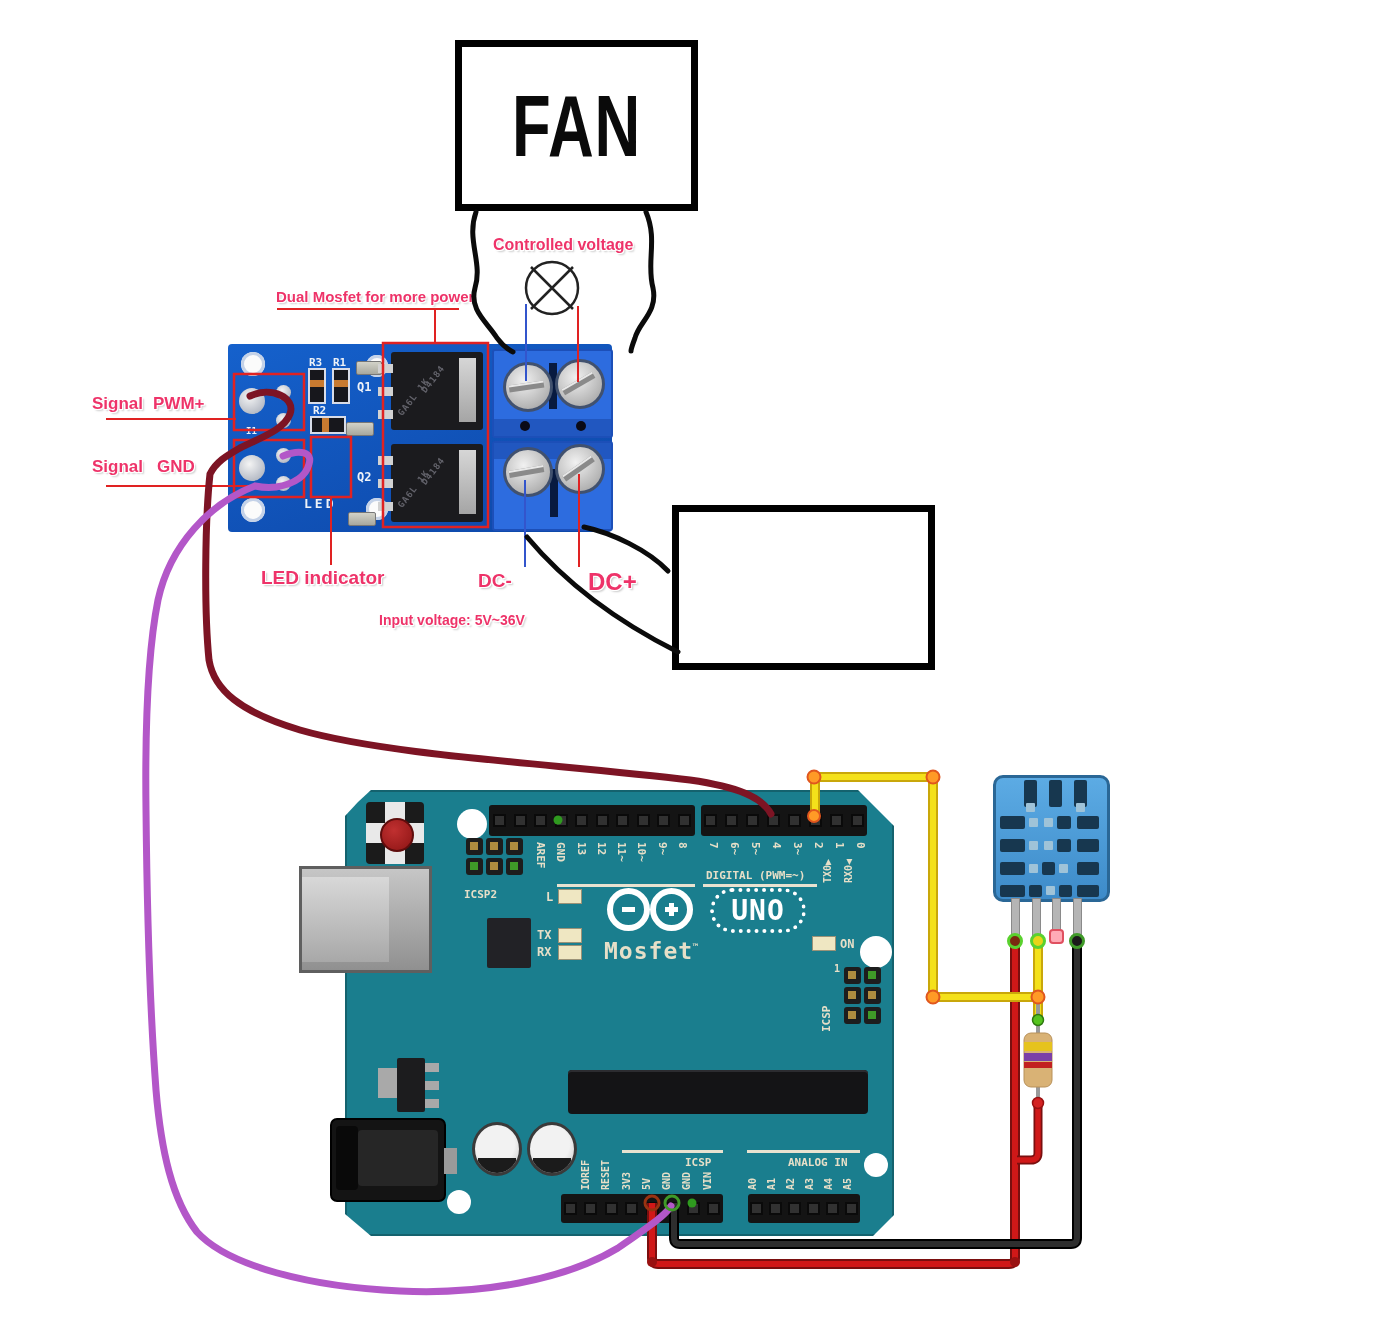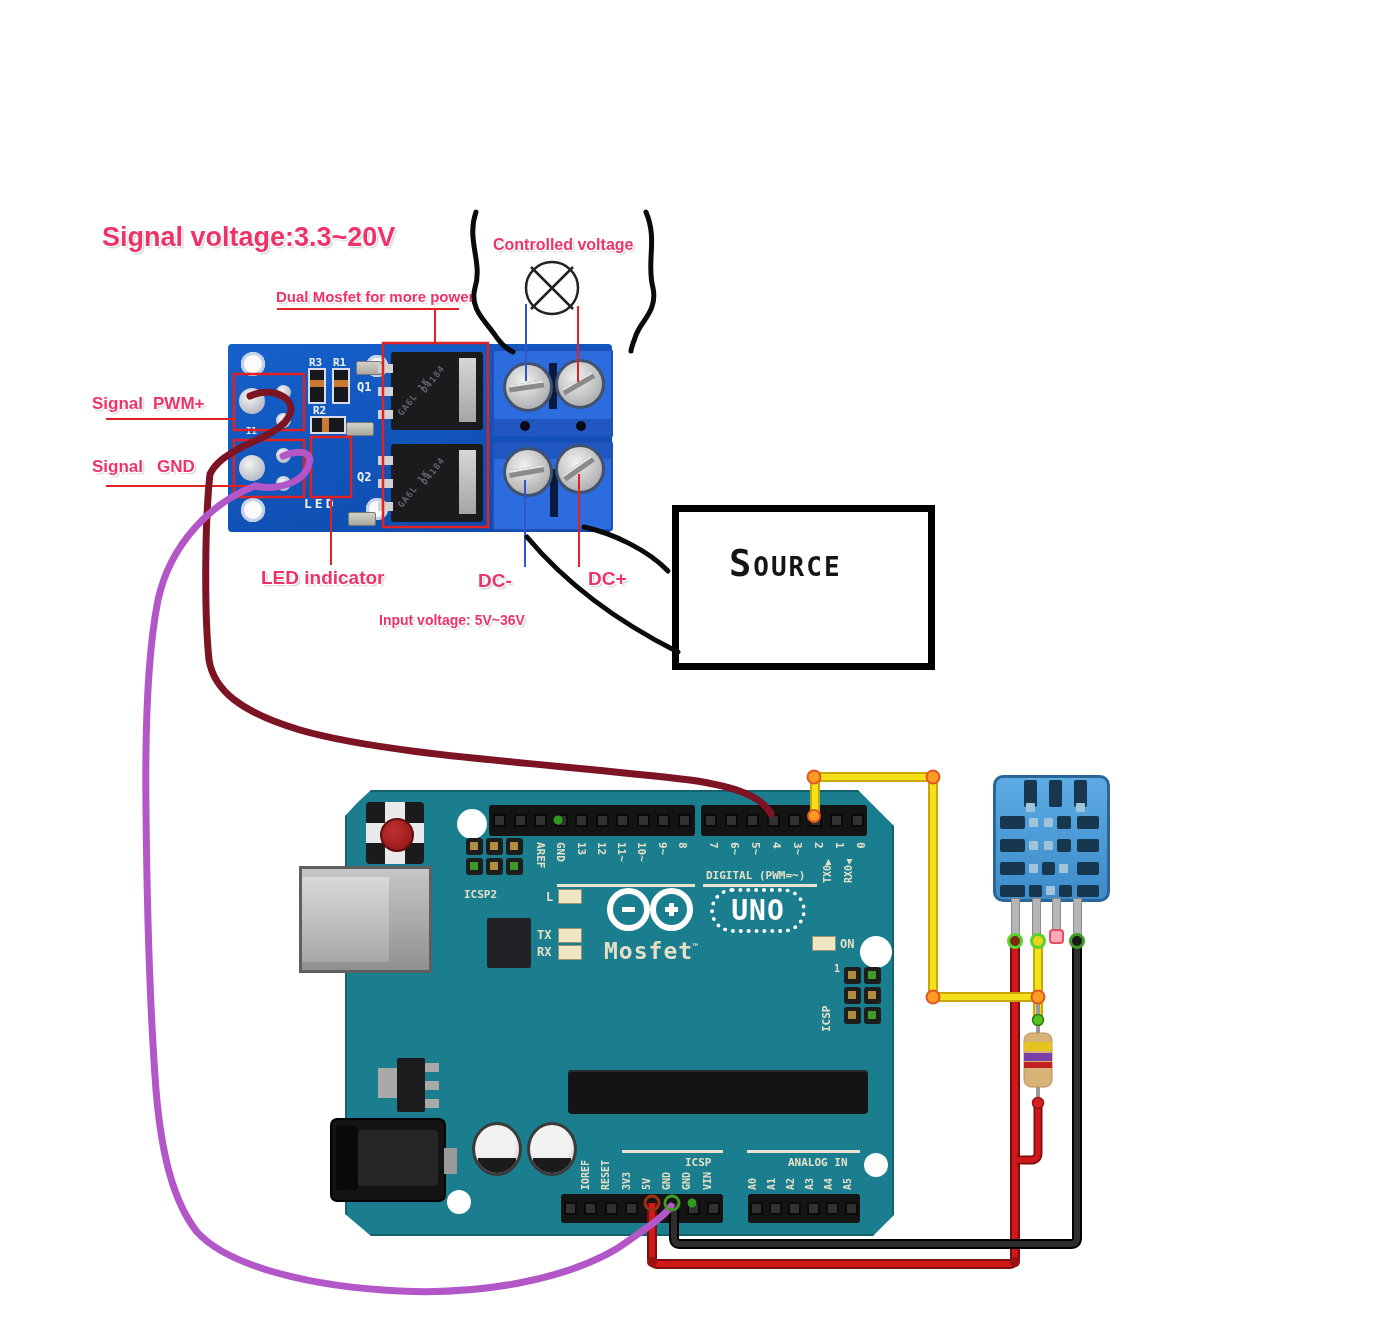--- a/index.html
+++ b/index.html
@@ -97,37 +97,38 @@
   .dh{position:absolute;background:#17374f;border-radius:2px;}
   .dl{position:absolute;background:#9fc3d8;border-radius:1px;}
   
   #overlay{position:absolute;left:0;top:0;z-index:40;pointer-events:none;}
 </style>
 </head>
 <body>
 
 <div id="canvas">
 
+  <div class="bigbox" style="left:455px;top:40px;width:243px;height:171px;">
+    <div id="fan-text">FAN</div>
+  </div>
 
   <div class="bigbox" style="left:672px;top:505px;width:263px;height:165px;">
     <div id="src-text">
-      <div id="src-line2">Source</div>
-    </div>
-  </div>
-
-  <div class="pk" style="left:102px;top:222px;font-size:27px;">Signal voltage:3.3~20V</div>
+    </div>
+  </div>
+
   <div class="pk" style="left:276px;top:288px;font-size:15px;">Dual Mosfet for more power</div>
   <div class="pk" style="left:493px;top:236px;font-size:16px;">Controlled voltage</div>
   <div class="pk" style="left:92px;top:394px;font-size:17px;">Signal</div>
   <div class="pk" style="left:153px;top:394px;font-size:17px;">PWM+</div>
   <div class="pk" style="left:92px;top:457px;font-size:17px;">Signal</div>
   <div class="pk" style="left:157px;top:457px;font-size:17px;">GND</div>
   <div class="pk" style="left:261px;top:567px;font-size:19px;">LED indicator</div>
   <div class="pk" style="left:478px;top:570px;font-size:19px;">DC-</div>
-  <div class="pk" style="left:588px;top:568px;font-size:19px;">DC+</div>
+  <div class="pk" style="left:588px;top:568px;font-size:24px;">DC+</div>
   <div class="pk" style="left:379px;top:612px;font-size:14px;">Input voltage: 5V~36V</div>
 
   <div id="module">
     <div class="mhole" style="left:13px;top:8px;width:24px;height:24px;"></div>
     <div class="mhole" style="left:13px;top:154px;width:24px;height:24px;"></div>
     <div class="mhole" style="left:138px;top:11px;width:22px;height:22px;"></div>
     <div class="mhole" style="left:138px;top:154px;width:22px;height:22px;"></div>
 
     <div class="silk" style="left:81px;top:12px;font-size:11px;">R3</div>
     <div class="silk" style="left:105px;top:12px;font-size:11px;">R1</div>

